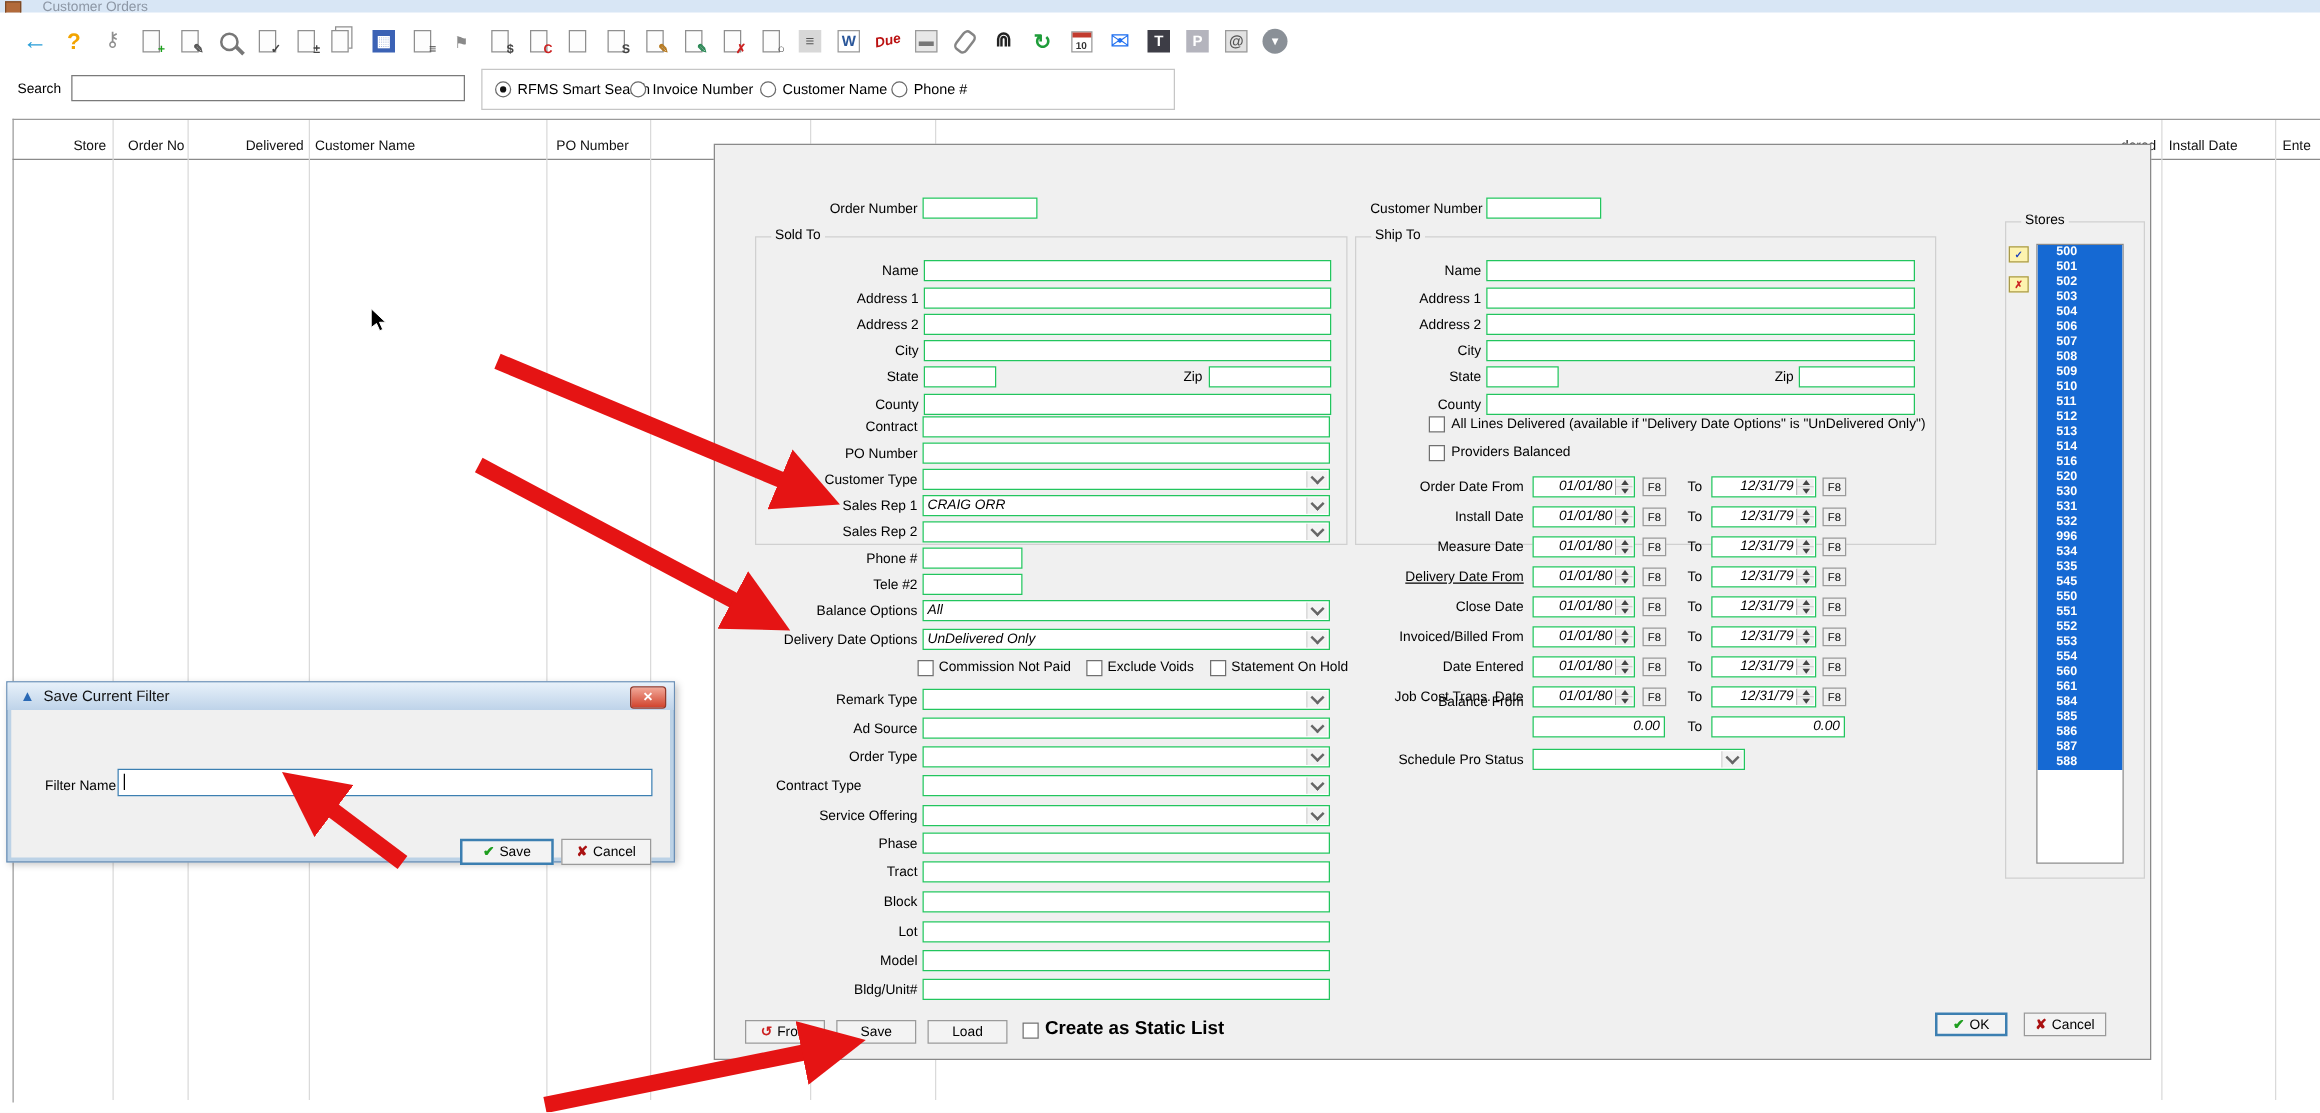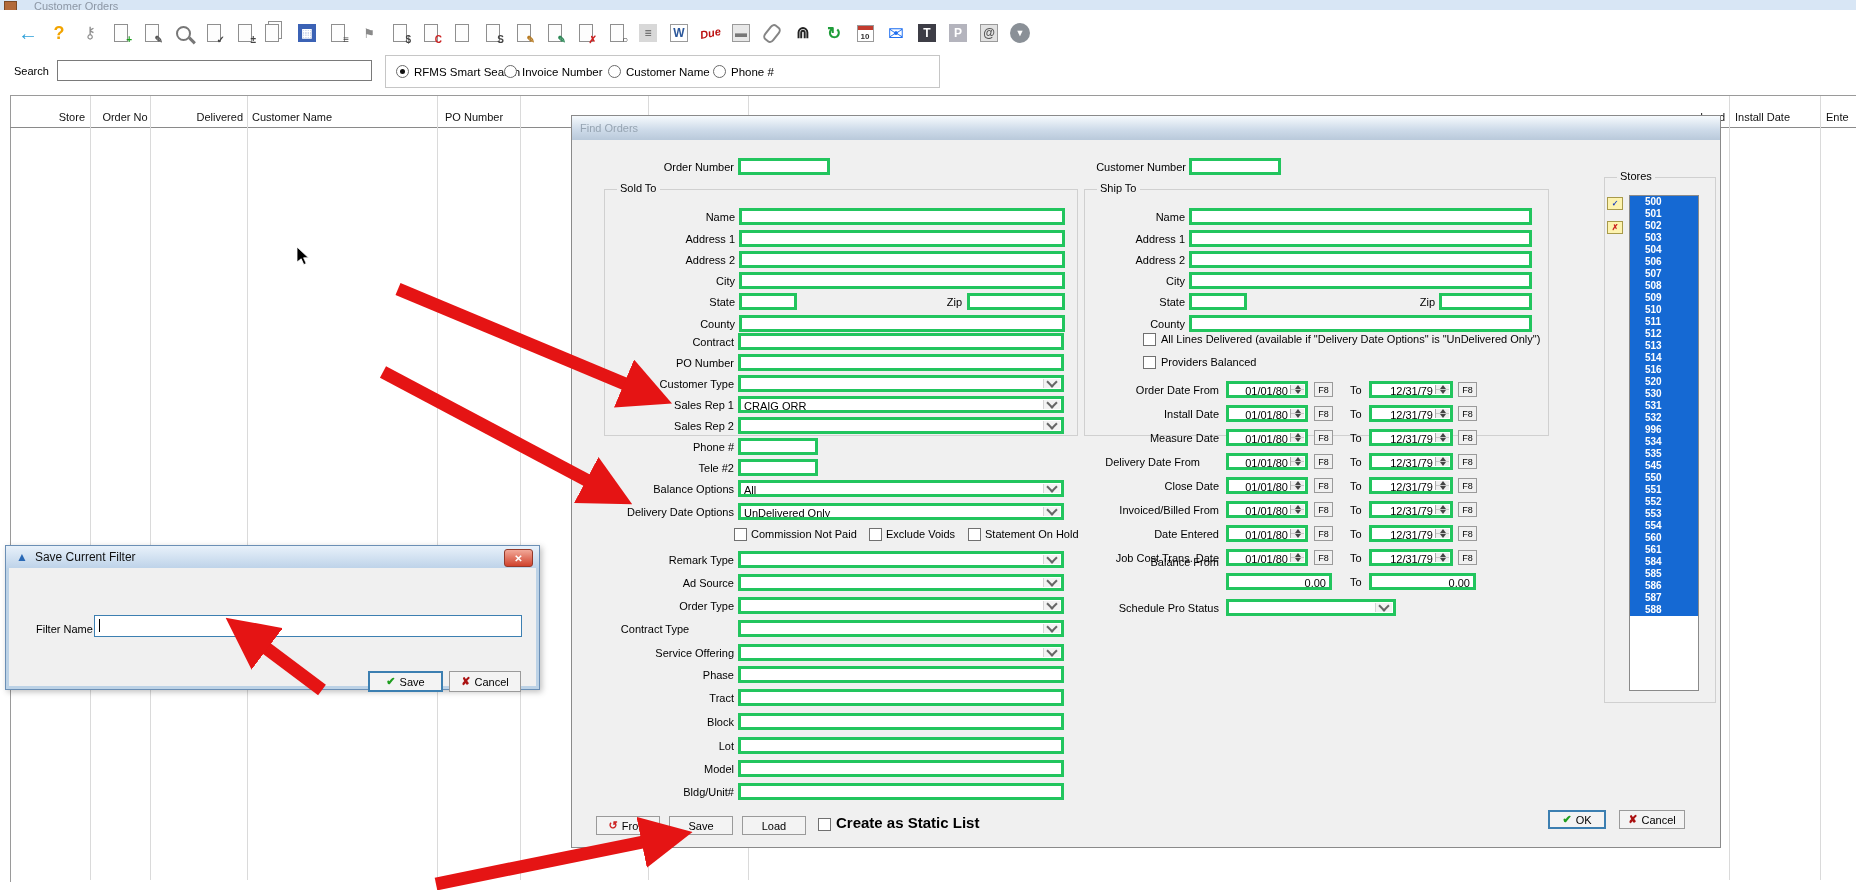--- a/index.html
+++ b/index.html
@@ -35,21 +35,21 @@
   .radio-item{position:absolute;top:9px;display:flex;align-items:center;gap:5px;font-size:11.5px;}
   
   .vline{position:absolute;width:1px;background:#dadada;}
   .th{position:absolute;top:111px;font-size:11px;white-space:nowrap;color:#111;}
   
   #find-dialog{position:absolute;left:571px;top:115px;width:1150px;height:733px;background:#f0f0f0;border:1px solid #8a8a8a;box-sizing:border-box;z-index:10;}
   #find-title{position:absolute;left:0;top:0;right:0;height:24px;background:linear-gradient(#f6fafd,#cfdcea 55%,#b9c9da);display:flex;align-items:center;padding-left:8px;font-size:11px;color:#96a4b2;}
   .group{position:absolute;border:1px solid #d0d0d0;}
   .group .gt{position:absolute;top:-8px;left:12px;background:#f0f0f0;padding:0 3px;font-size:11px;color:#000;}
   .flabel{position:absolute;font-size:11px;text-align:right;white-space:nowrap;color:#000;}
-  .tinp{position:absolute;background:#fff;border:3px solid #22c55e;box-sizing:border-box;height:17px;font-size:11px;padding:1px 3px;line-height:13px;white-space:nowrap;overflow:hidden;}
+  .tinp{position:absolute;background:#fff;border:1px solid #22c55e;box-sizing:border-box;height:17px;font-size:11px;padding:1px 3px;line-height:13px;white-space:nowrap;overflow:hidden;font-style:italic;}
   .selarrow{position:absolute;right:1px;top:1px;bottom:1px;width:16px;background:#f3f3f3;border-left:1px solid #d4d4d4;display:flex;align-items:center;justify-content:center;}
   .chev{width:6px;height:6px;border-right:2px solid #666;border-bottom:2px solid #666;transform:rotate(45deg);margin-top:-3px;}
   .chk{position:absolute;width:13px;height:13px;background:#fff;border:1px solid #707070;box-sizing:border-box;}
   .cklbl{position:absolute;font-size:11px;white-space:nowrap;}
   .spin{position:absolute;right:1px;top:1px;bottom:1px;width:13px;border-left:1px solid #aaa;display:flex;flex-direction:column;}
   .spin>div{flex:1;background:#efefef;display:flex;align-items:center;justify-content:center;}
   .spin>div:first-child{border-bottom:1px solid #c8c8c8;}
   .tup{width:0;height:0;border-left:3px solid transparent;border-right:3px solid transparent;border-bottom:4px solid #444;}
   .tdn{width:0;height:0;border-left:3px solid transparent;border-right:3px solid transparent;border-top:4px solid #444;}
   .f8{position:absolute;width:19px;height:15px;background:#f0f0f0;border:1px solid #9a9a9a;font-size:9px;display:flex;align-items:center;justify-content:center;box-sizing:border-box;}
@@ -245,23 +245,20 @@
       <div class="th" style="left: 95px; width: 60px; text-align: center;">Order No</div>
       <div class="th" style="left: 158px; width: 85px; text-align: right;">Delivered</div>
       <div class="th" style="left: 252px; width: 170px; text-align: left;">Customer Name</div>
       <div class="th" style="left: 445px; width: 110px; text-align: left;">PO Number</div>
       <div class="th" style="left: 1682px; width: 43px; text-align: right;">dered</div>
       <div class="th" style="left: 1735px; width: 80px; text-align: left;">Install Date</div>
       <div class="th" style="left: 1826px; width: 28px; text-align: left;">Ente</div>
     </div>
 
   <div id="find-dialog">
-    <div id="find-title">
-      <span>Find Orders</span>
-    </div>
 
     <div class="flabel" style="left:40px;top:45px;width:122px;">Order Number</div>
     <div class="tinp" style="left:166px;top:42px;width:92px;"></div>
     <div class="flabel" style="left:490px;top:45px;width:124px;">Customer Number</div>
     <div class="tinp" style="left:617px;top:42px;width:92px;"></div>
 
     <div class="group" style="left:32px;top:73px;width:472px;height:245px;" id="sold-group">
       <span class="gt">Sold To</span>
     <div class="flabel" style="left: 20px; top: 21px; width: 110px;">Name</div>
         <div class="tinp" style="left: 134px; top: 18px; width: 326px;"></div>
@@ -485,21 +482,21 @@
         <div class="flabel" style="left: 778px; top: 316px; width: 16px; text-align: left;">To</div>
         <div class="tinp" style="left: 797px; top: 313px; width: 84px; text-align: right; padding-right: 17px;">12/31/79<div class="spin">
             <div>
               <span class="tup"></span>
             </div>
             <div>
               <span class="tdn"></span>
             </div>
           </div></div>
         <div class="f8" style="left: 886px; top: 314px;">F8</div>
-        <div class="flabel" style="left: 361px; top: 340px; width: 267px;">Delivery Date From</div>
+        <div class="flabel" style="left: 380px; top: 340px; width: 267px; text-decoration: underline;">Delivery Date From</div>
         <div class="tinp" style="left: 654px; top: 337px; width: 82px; text-align: right; padding-right: 17px;">01/01/80<div class="spin">
             <div>
               <span class="tup"></span>
             </div>
             <div>
               <span class="tdn"></span>
             </div>
           </div></div>
         <div class="f8" style="left: 742px; top: 338px;">F8</div>
         <div class="flabel" style="left: 778px; top: 340px; width: 16px; text-align: left;">To</div>

